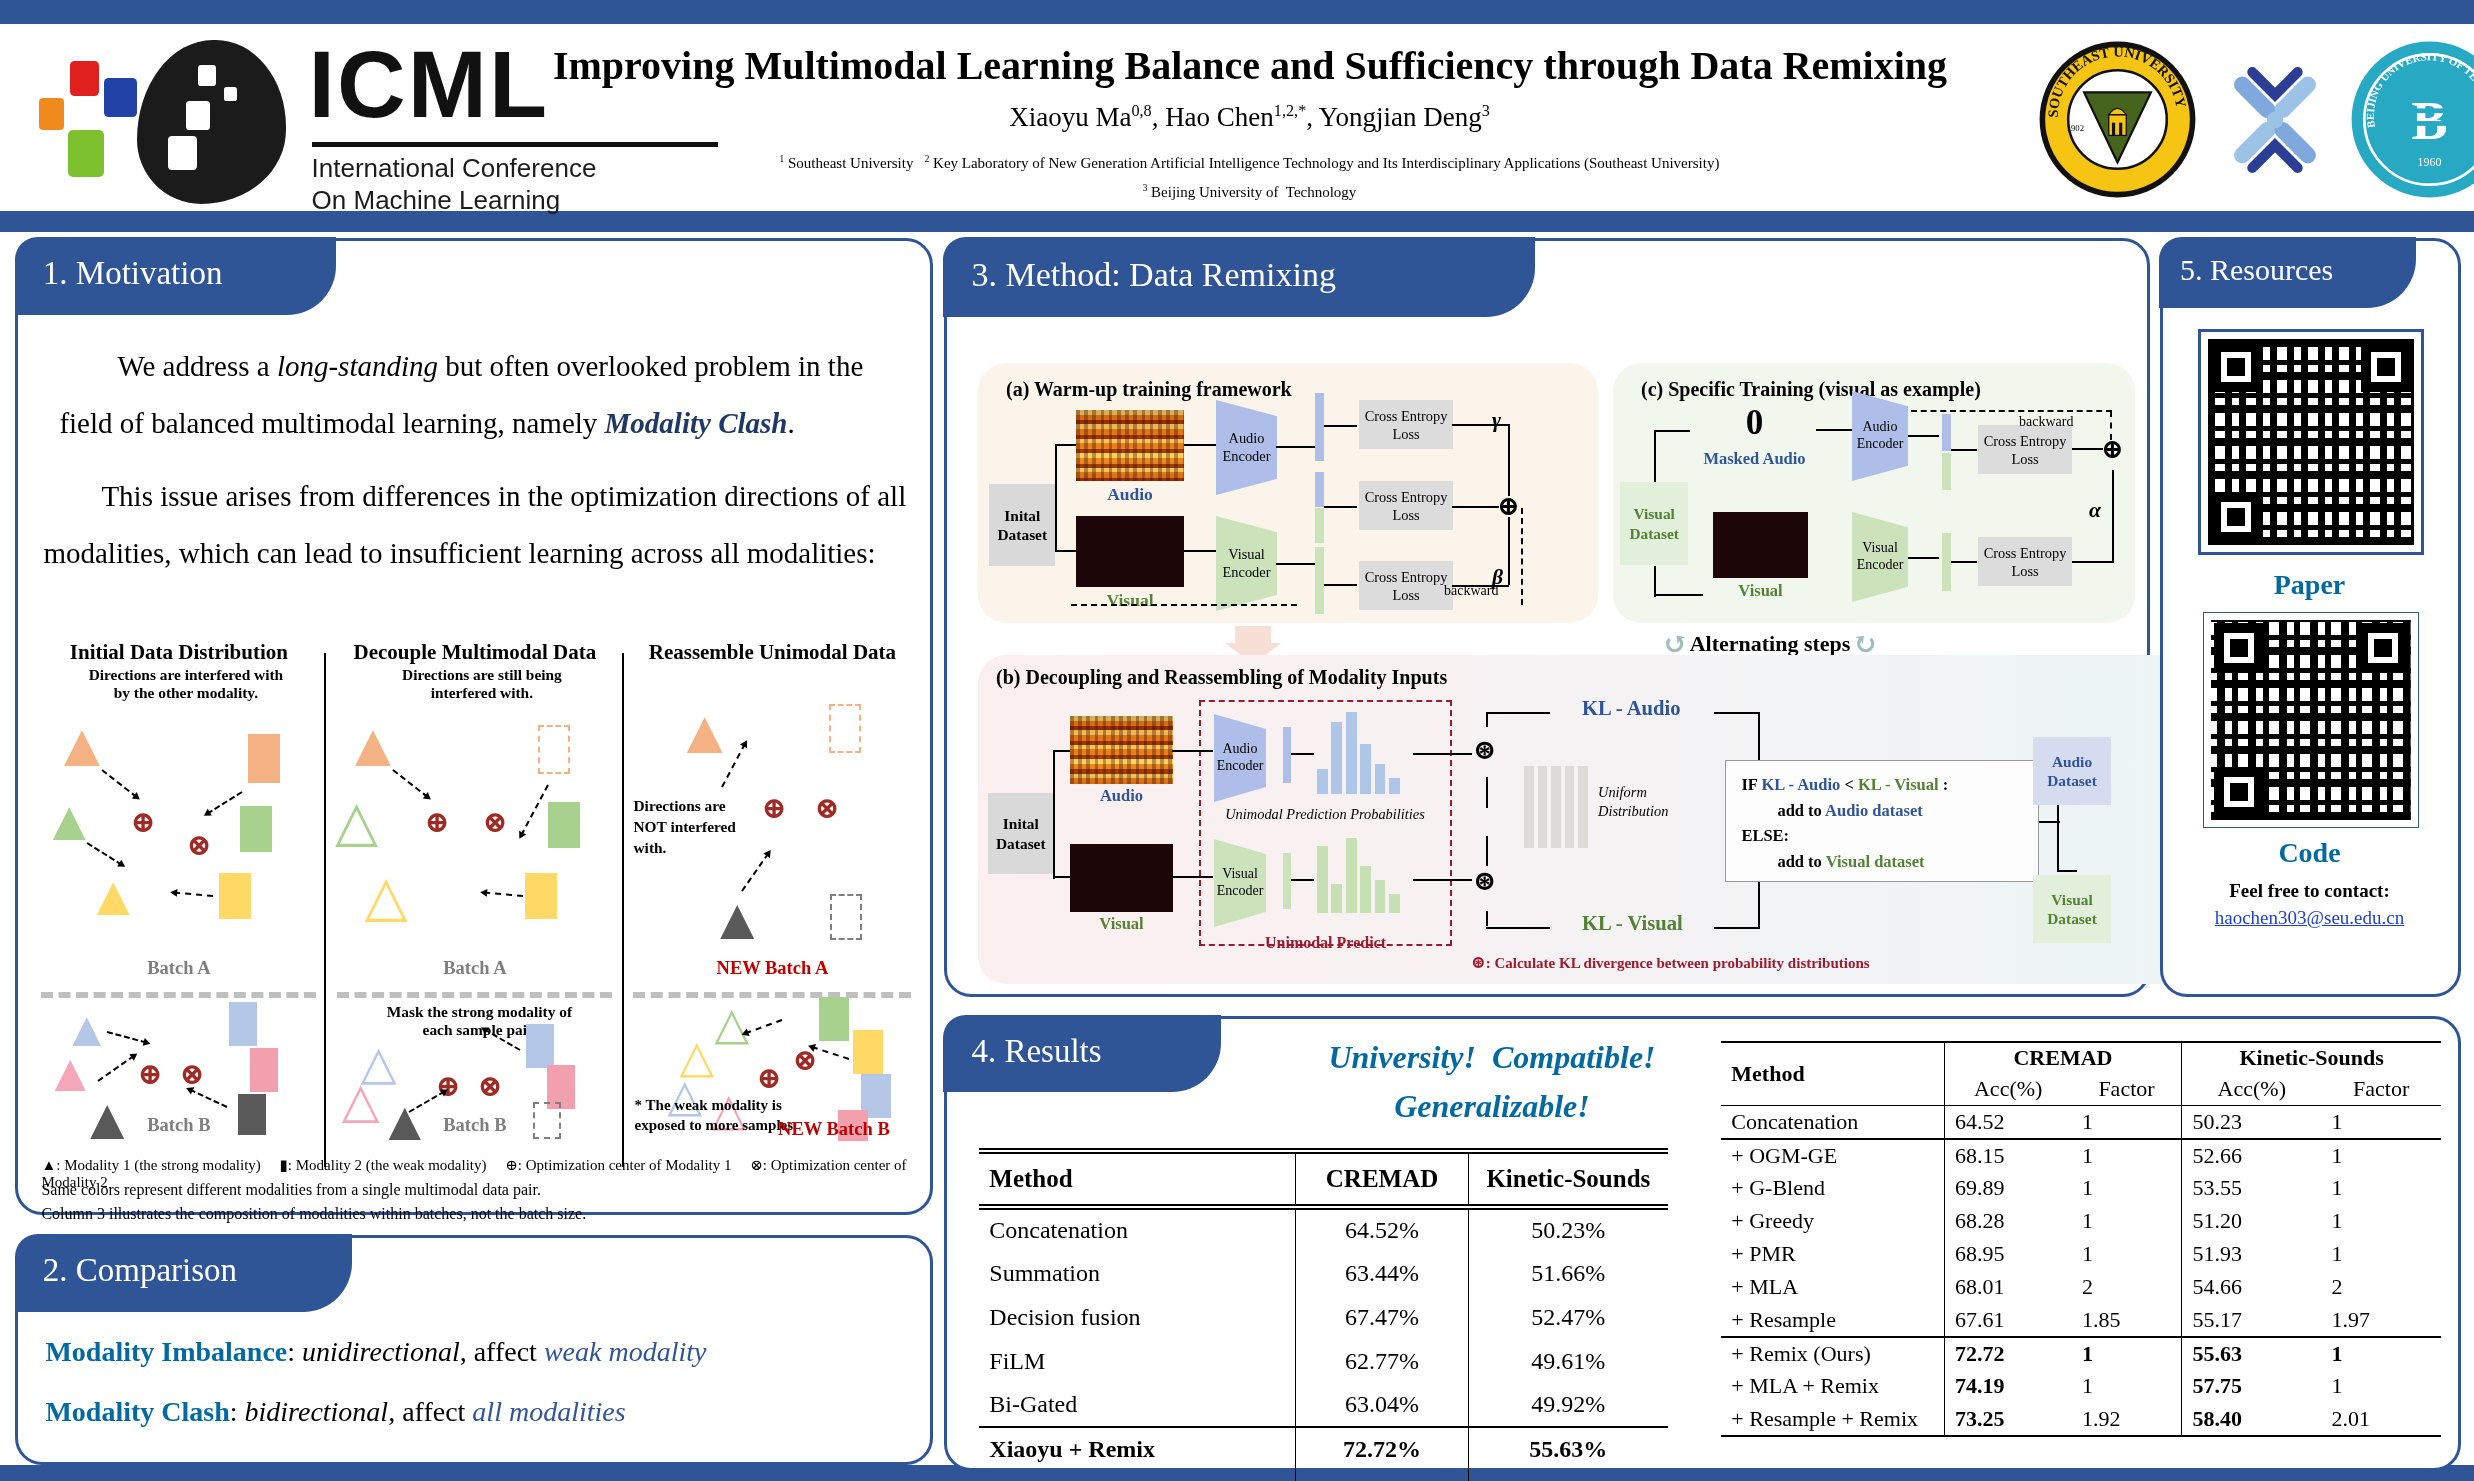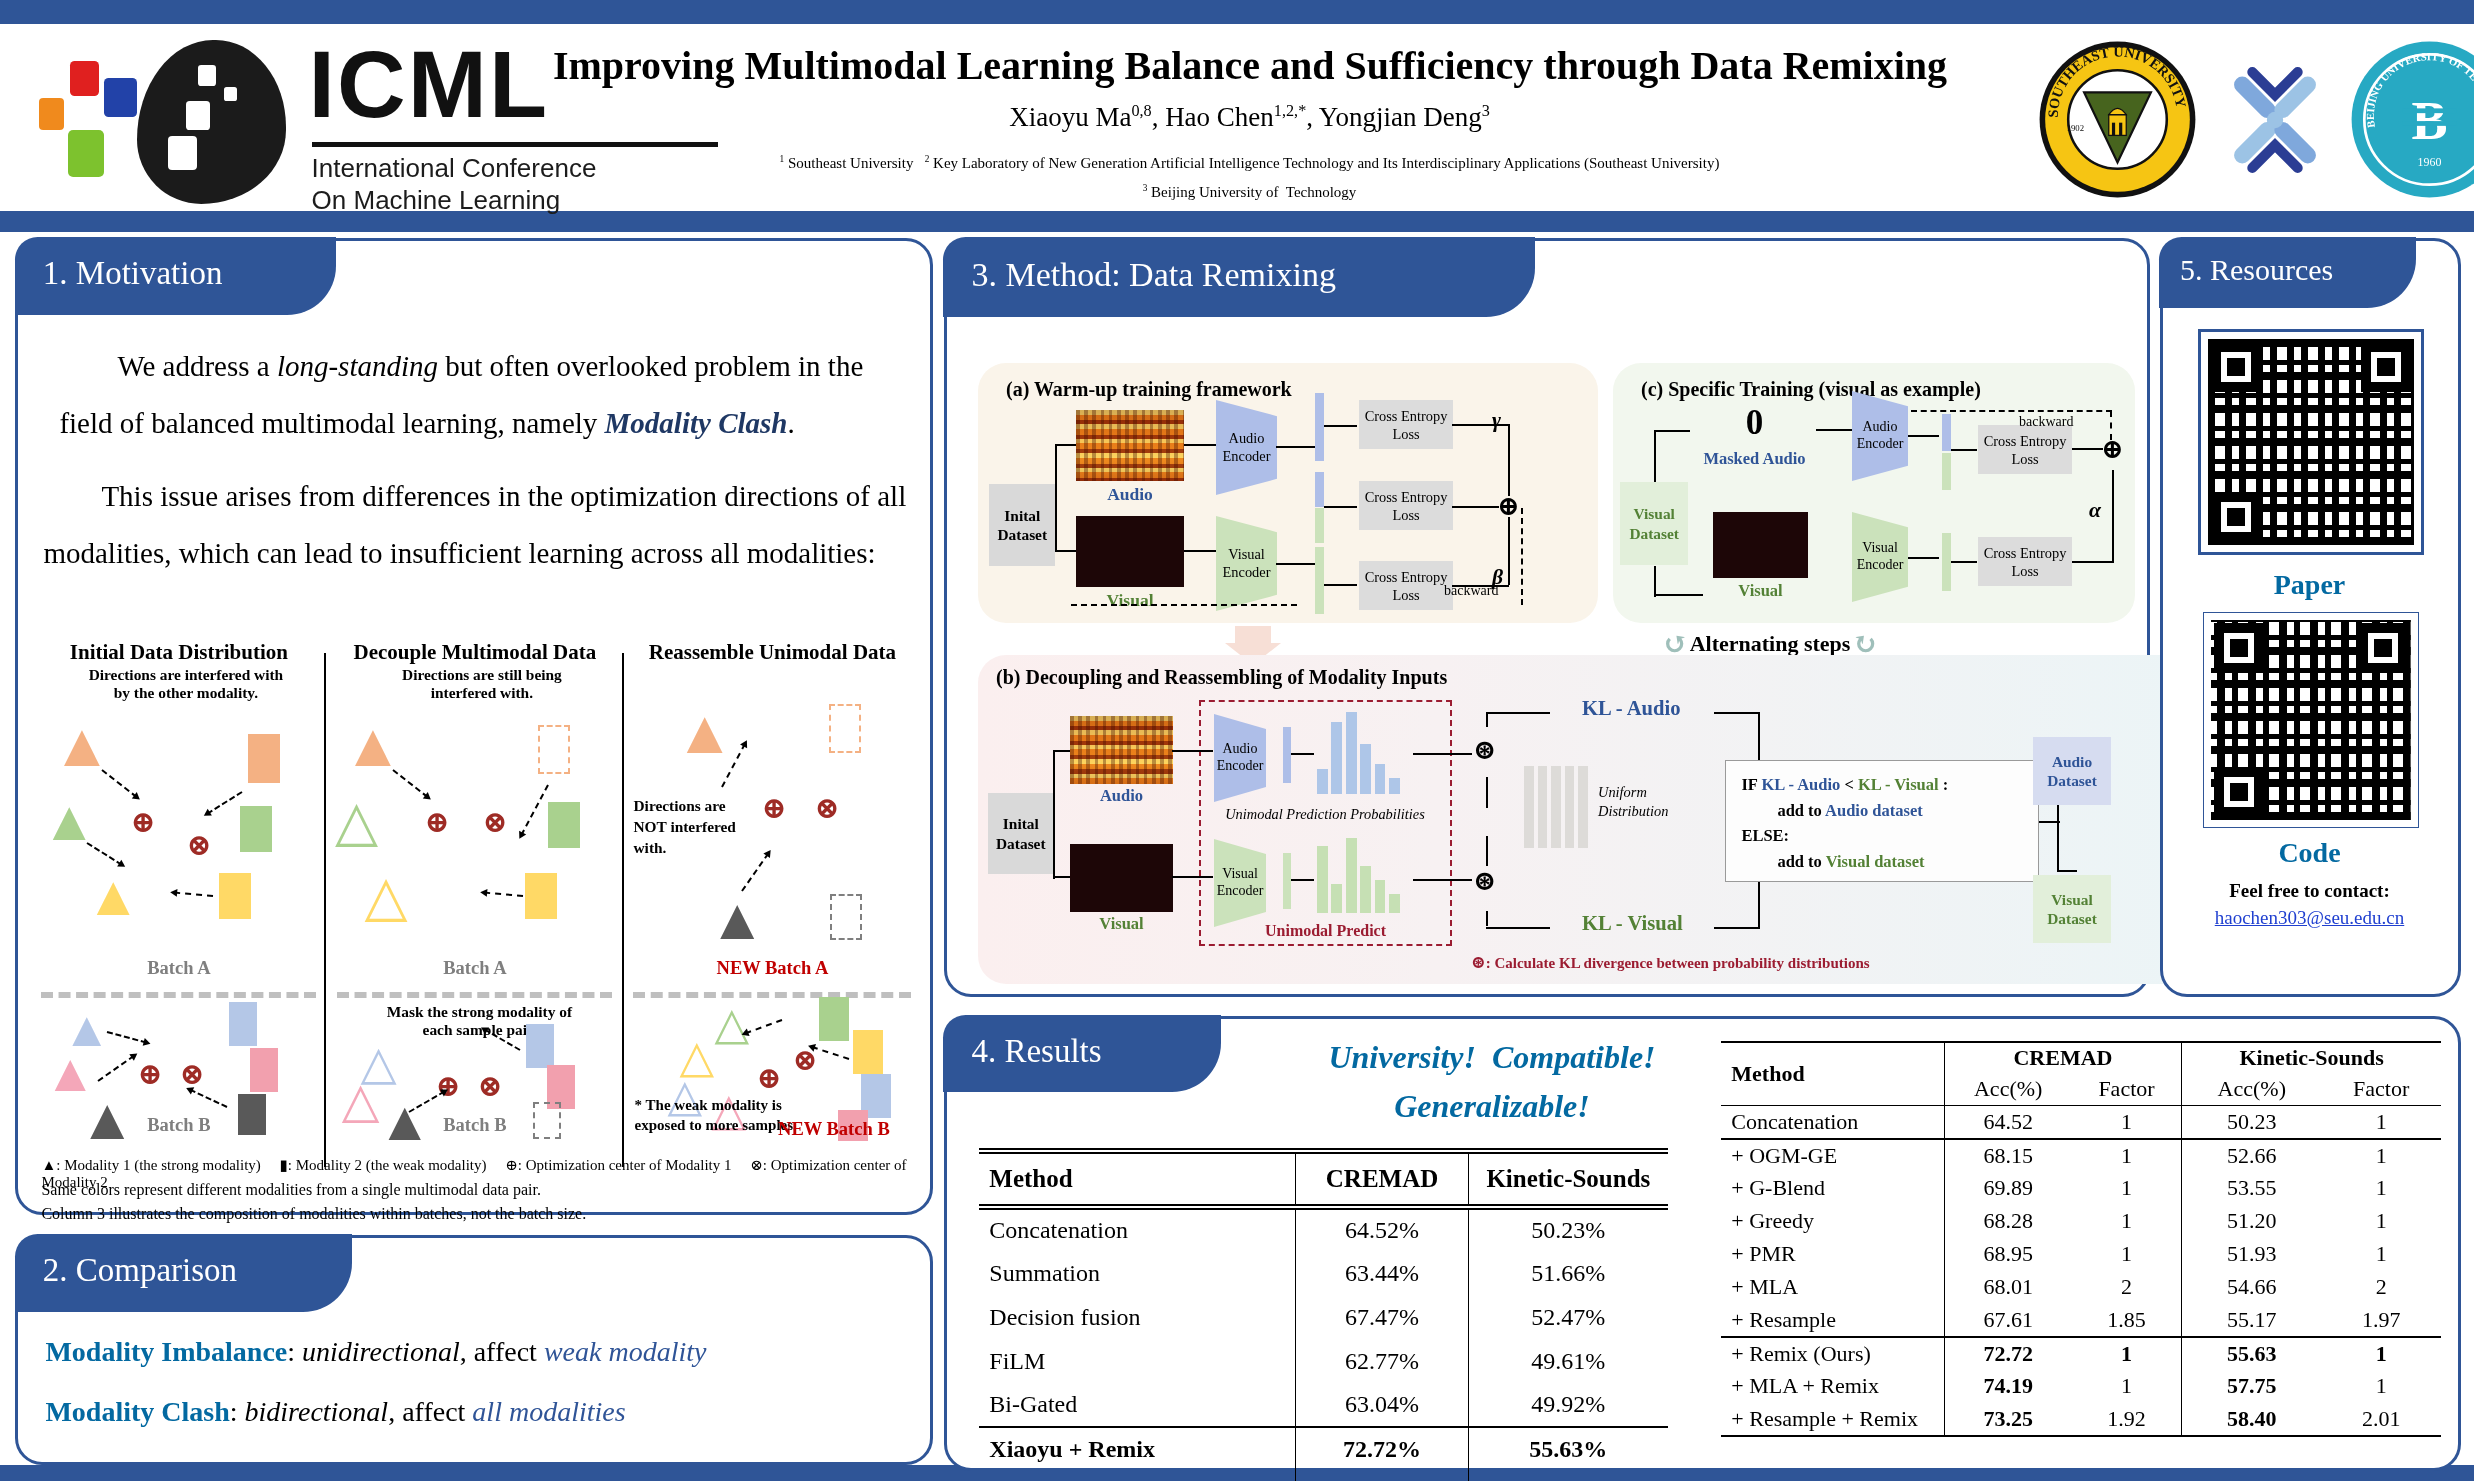--- a/index.html
+++ b/index.html
@@ -10,21 +10,21 @@
   }
   .abs { position:absolute; }
   .band { position:absolute; left:0; width:2475px; background:#2F5597; }
   .sans  { font-family:"Liberation Sans","DejaVu Sans",sans-serif; }
   .b { font-weight:bold; }
   .i { font-style:italic; }
   .navy { color:#0369a1; }
   .blue { color:#2F5497; }
   .green { color:#538135; }
   .red { color:#C00000; }
-  .dkred { color:#9B1C31; }
+  .dkred { color:#9B1C31;margin-top:12px; }
   .gray { color:#7F7F7F; }
   .ctr { text-align:center; }
   .pre { white-space:pre-wrap; }
 
   
   .panel { position:absolute; background:#fff; border:3.6px solid #2F5597; border-radius:27px; }
   .tab {
     position:absolute; left:-3.6px; top:-3.6px; background:#2F5597; color:#fff;
     border-radius:22.6px 0 49px 0; display:flex; align-items:center; padding:0 36px 5.1px 28px;
   }
@@ -73,21 +73,21 @@
   .rt1 td { height:44px; text-align:center; }
   .rt1 td:first-child { text-align:left; }
   .rt1 td + td, .rt1 th + th { border-left:1.5px solid #000; }
   .rt1 tbody.bold-group { border-top:2.1px solid #000; }
   .rt1 tbody.bold-group td { font-weight:bold; }
 
   .rt2 { width:720px; font-size:22px; border-top:2.6px solid #000; border-bottom:2.6px solid #000; }
   .rt2 thead { border-bottom:1.5px solid #000; }
   .rt2 thead th { height:32px; text-align:center; line-height:1.1; }
   .rt2 thead th.mh { text-align:left; }
-  .rt2 td { height:33px; text-align:center; }
+  .rt2 td { height:33px; }
   .rt2 td:first-child { text-align:left; }
   .rt2 .vs { border-left:1.5px solid #000; }
   .rt2 td:nth-child(2), .rt2 td:nth-child(4) { border-left:1.5px solid #000; }
   .rt2 tbody + tbody { border-top:2.1px solid #000; }
   .rt2 td.b { font-weight:bold; }
 
   
   .qrwrap { position:absolute; background:#fff; border:3.6px solid #2F5597; }
   .qr { position:absolute; inset:7.2px; background:#fff; overflow:hidden; }
   .qrpat { position:absolute; inset:0; background-image:

